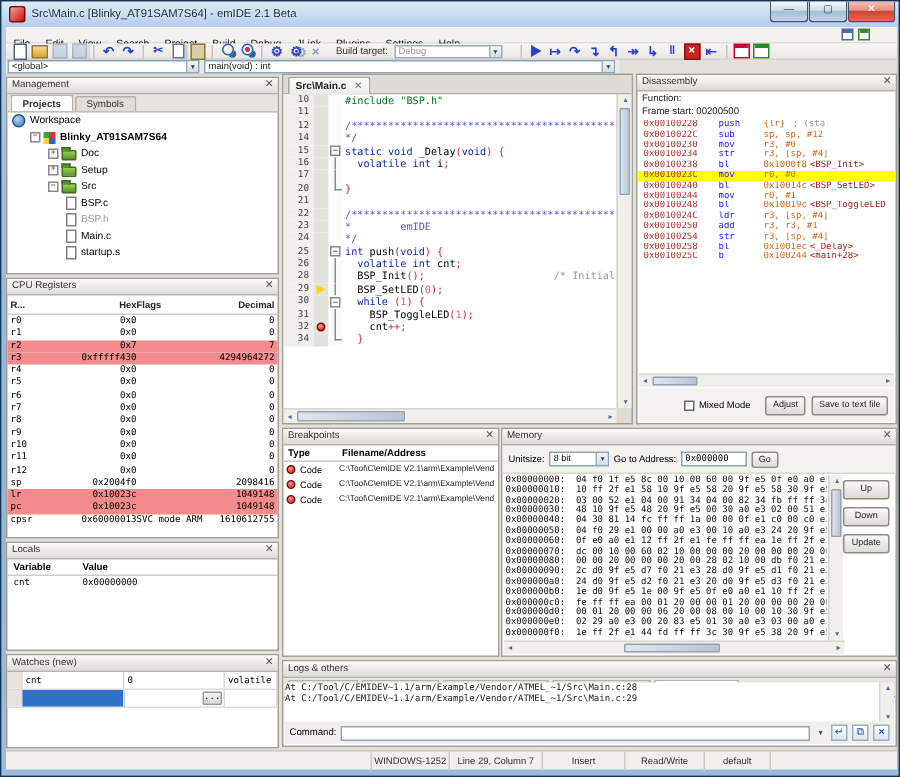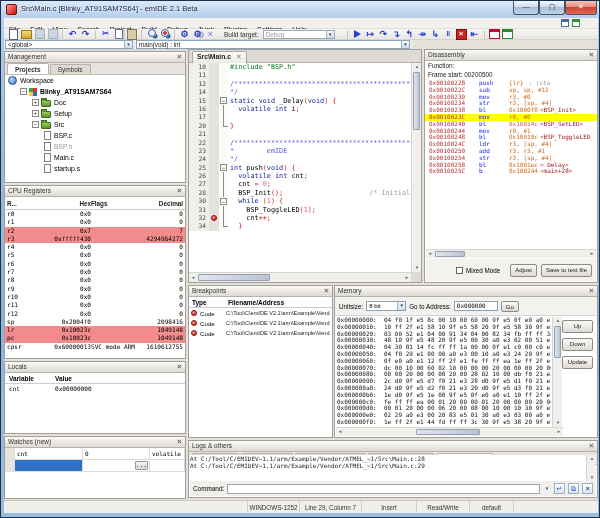--- a/index.html
+++ b/index.html
@@ -605,30 +605,32 @@
             </span>
             <span class="codetxt"><span class="sg-kw">int</span><span class="sg-pl"> push</span><span class="sg-op">(</span><span class="sg-kw">void</span><span class="sg-op">) {</span></span>
           </div>
           <div class="cline">
             <span class="ln">26</span>
             <span class="mk"></span>
             <span class="fold fold-line"></span>
             <span class="codetxt"><span class="sg-pl">  </span><span class="sg-kw">volatile</span><span class="sg-pl"> </span><span class="sg-kw">int</span><span class="sg-pl"> cnt</span><span class="sg-op">;</span></span>
           </div>
           <div class="cline">
-            <span class="ln">27</span>
-            <span class="mk"></span>
-            <span class="fold fold-line"></span>
-            <span class="codetxt"><span class="sg-pl">  cnt </span><span class="sg-op">= </span><span class="sg-num">0</span><span class="sg-op">;</span></span>
-          </div>
-          <div class="cline">
             <span class="ln">28</span>
             <span class="mk"></span>
             <span class="fold fold-line"></span>
             <span class="codetxt"><span class="sg-pl">  BSP_Init</span><span class="sg-op">();</span><span class="sg-pl">                     </span><span class="sg-cmg">/* Initializ</span></span>
+          </div>
+          <div class="cline">
+            <span class="ln">29</span>
+            <span class="mk">
+              <i class="cur-arrow"></i>
+            </span>
+            <span class="fold fold-line"></span>
+            <span class="codetxt"><span class="sg-pl">  BSP_SetLED</span><span class="sg-op">(</span><span class="sg-num">0</span><span class="sg-op">);</span></span>
           </div>
           <div class="cline">
             <span class="ln">30</span>
             <span class="mk"></span>
             <span class="fold">
               <i class="fbox">−</i>
             </span>
             <span class="codetxt"><span class="sg-pl">  </span><span class="sg-kw">while</span><span class="sg-pl"> </span><span class="sg-op">(</span><span class="sg-num">1</span><span class="sg-op">) {</span></span>
           </div>
           <div class="cline">

